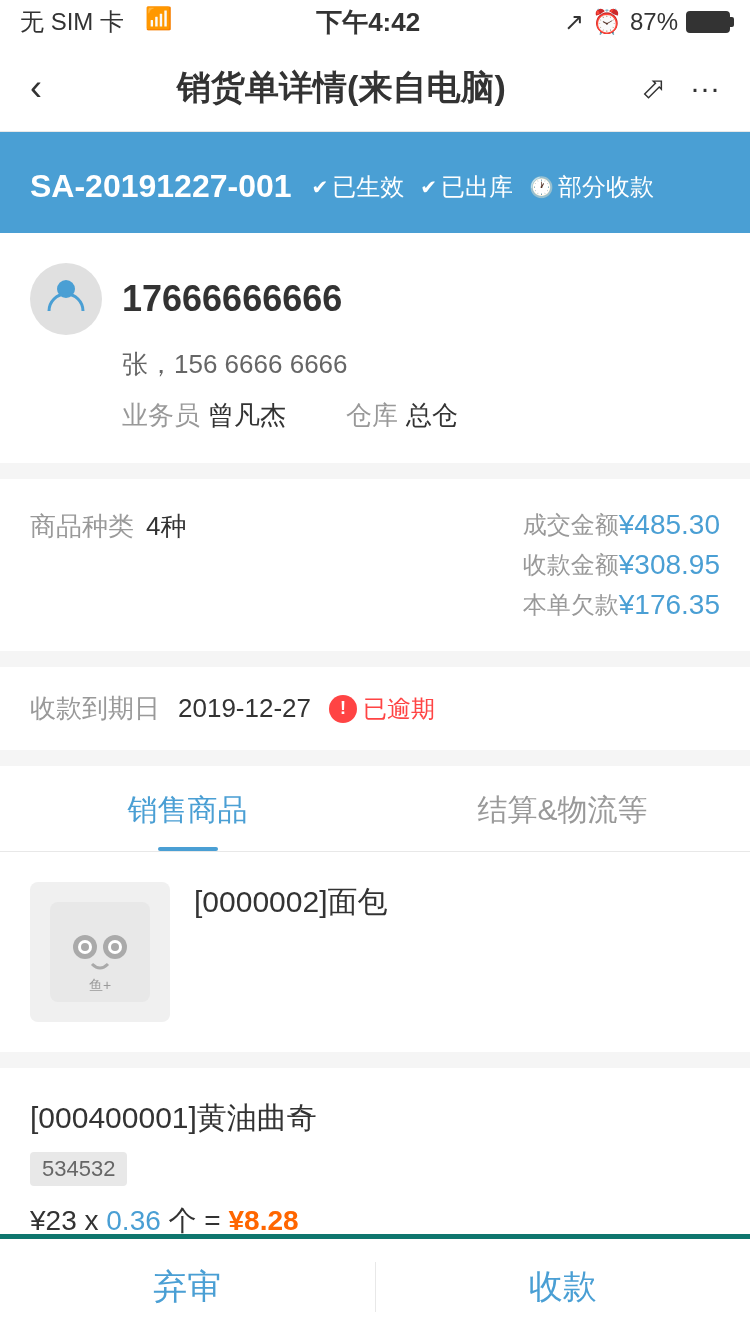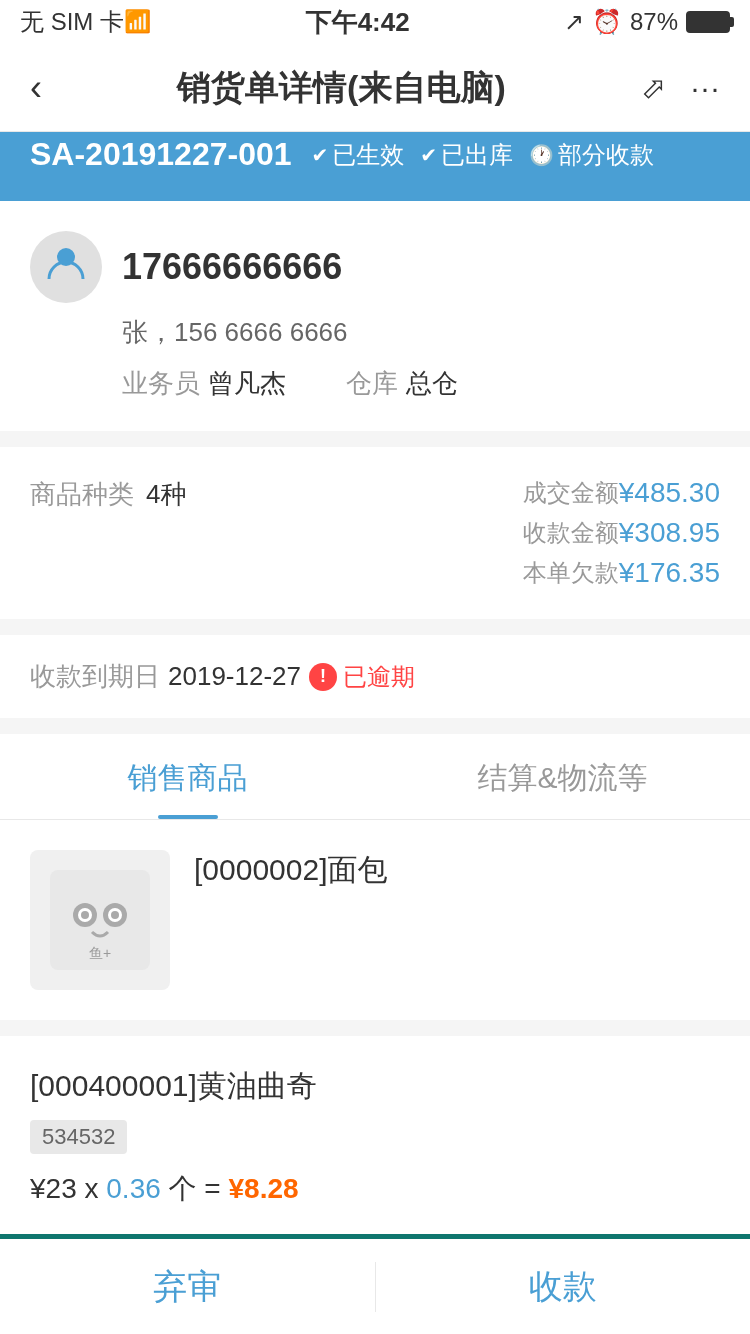--- a/index.html
+++ b/index.html
@@ -17,21 +17,21 @@
     .status-bar {
       height: 44px;
       background: #fff;
       display: flex;
       align-items: center;
       justify-content: space-between;
       padding: 0 20px;
       font-size: 24px;
       font-weight: 500;
     }
-    .status-left { display: flex; align-items: center; gap: 0; }
+    .status-left { display: flex; gap: 21px; }
     .status-center { font-size: 26px; font-weight: 600; }
     .status-right { display: flex; align-items: center; gap: 8px; font-size: 24px; }
     .wifi-icon { font-size: 22px; }
     .battery-icon {
       display: inline-block;
       width: 44px;
       height: 22px;
       border: 2px solid #333;
       border-radius: 4px;
       position: relative;
@@ -72,21 +72,21 @@
     .nav-actions { display: flex; align-items: center; gap: 24px; }
     .nav-action-btn {
       font-size: 30px;
       color: #333;
       cursor: pointer;
     }
 
     
     .header-banner {
       background: #4a9fd4;
-      padding: 4px 30px 16px;
+      padding: 36px 30px 16px;
       color: #fff;
     }
     .banner-row1 {
       display: flex;
       align-items: center;
       gap: 20px;
       margin-bottom: 12px;
     }
     .order-id {
       font-size: 32px;
@@ -196,21 +196,21 @@
     .stats-row-label { font-size: 24px; color: #999; min-width: 120px; text-align: right; }
     .stats-row-value { font-size: 28px; color: #4a9fd4; font-weight: 500; }
 
     
     .due-section {
       background: #fff;
       padding: 24px 30px;
       margin-bottom: 16px;
       display: flex;
       align-items: center;
-      gap: 8px;
+      gap: 18px;
       font-size: 26px;
       color: #666;
     }
     .due-label { color: #999; }
     .due-date { color: #333; }
     .overdue-badge {
       display: flex;
       align-items: center;
       gap: 6px;
       color: #ff4444;

